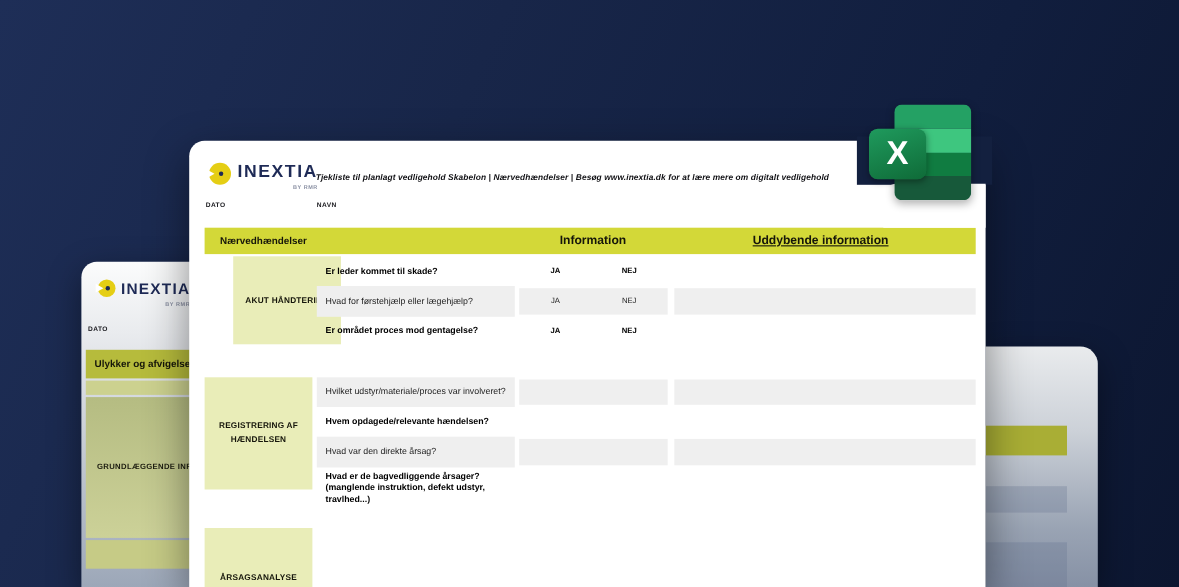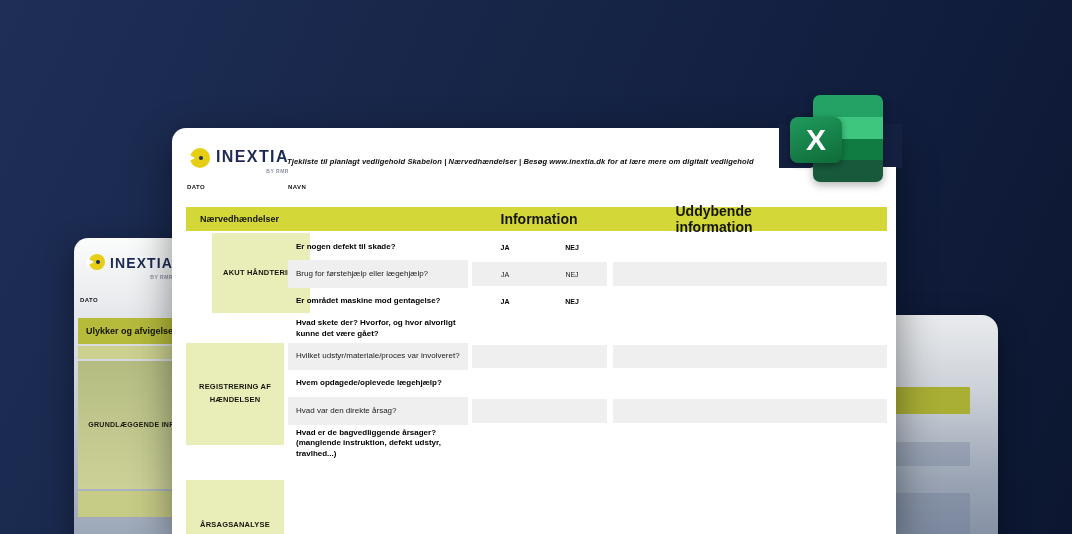--- a/index.html
+++ b/index.html
@@ -50,22 +50,22 @@
   #brand-main .brand-name{font-size:16px;letter-spacing:1.4px;}
   #card-subtitle{left:115px;top:29px;font-size:7.6px;font-weight:bold;font-style:italic;color:#0e0e12;
     white-space:nowrap;letter-spacing:.1px;}
   #dato-main{left:15px;top:56px;}
   #navn-main{left:116px;top:56px;}
 
   
   #table{left:14px;top:79px;width:701px;}
   #table-header{height:24px;background:#d3d838;position:relative;display:flex;align-items:center;}
   .th1{padding-left:14px;font-size:9px;font-weight:bold;color:#15150a;}
-  .th2,.th3{position:absolute;transform:translateX(-50%);font-size:14px;font-weight:bold;color:#15150a;}
-  .th2{left:353px;} .th3{left:560px;}
+  .th2,.th3{position:absolute;transform:translateX(-50%);font-size:11px;font-weight:bold;color:#15150a;}
+  .th2{left:353px;} .th3{left:560px;text-decoration:underline;}
   #table-body{position:relative;margin-top:2px;}
   .catcell{position:absolute;left:0;width:98px;background:#e9edb8;box-sizing:border-box;padding:0 6px;
     display:flex;align-items:center;justify-content:center;text-align:center;
     font-size:7.5px;font-weight:bold;color:#15150a;line-height:1.7;letter-spacing:.2px;}
   #cat-0{top:0;height:80px;margin-left:26px;}
   #cat-1{top:110px;height:102px;}
   #cat-2{top:247px;height:90px;}
   #table-rows{margin-left:102px;}
   .trow{position:relative;height:27.4px;display:flex;}
   .trow.tall{height:44px;}
@@ -133,62 +133,61 @@
       <span class="th1">Nærvedhændelser</span>
       <span class="th2">Information</span>
       <span class="th3">Uddybende information</span>
     </div>
     <div id="table-body">
       <div id="cat-0" class="catcell">AKUT HÅNDTERING</div>
       <div id="cat-1" class="catcell">REGISTRERING AF HÆNDELSEN</div>
       <div id="cat-2" class="catcell">ÅRSAGSANALYSE</div>
       <div id="table-rows">
           <div class="trow strong">
-            <div class="qcell">Er nogen defekt til skade?</div>
+            <div class="qcell">Er leder kommet til skade?</div>
             <div class="icell">
               <span class="yn ja">JA</span>
               <span class="yn nej">NEJ</span>
             </div>
             <div class="ucell"></div>
           </div>
           <div class="trow striped">
-            <div class="qcell">Brug for førstehjælp eller lægehjælp?</div>
+            <div class="qcell">Hvad for førstehjælp eller lægehjælp?</div>
             <div class="icell">
               <div class="fillbox"></div>
               <span class="yn ja">JA</span>
               <span class="yn nej">NEJ</span>
             </div>
             <div class="ucell">
               <div class="fillbox"></div>
             </div>
           </div>
           <div class="trow strong">
-            <div class="qcell">Er området maskine mod gentagelse?</div>
+            <div class="qcell">Er området proces mod gentagelse?</div>
             <div class="icell">
               <span class="yn ja">JA</span>
               <span class="yn nej">NEJ</span>
             </div>
             <div class="ucell"></div>
           </div>
           <div class="trow strong">
-            <div class="qcell">Hvad skete der? Hvorfor, og hvor alvorligt kunne det være gået?</div>
             <div class="icell"></div>
             <div class="ucell"></div>
           </div>
           <div class="trow striped">
             <div class="qcell">Hvilket udstyr/materiale/proces var involveret?</div>
             <div class="icell">
               <div class="fillbox"></div>
             </div>
             <div class="ucell">
               <div class="fillbox"></div>
             </div>
           </div>
           <div class="trow strong">
-            <div class="qcell">Hvem opdagede/oplevede lægehjælp?</div>
+            <div class="qcell">Hvem opdagede/relevante hændelsen?</div>
             <div class="icell"></div>
             <div class="ucell"></div>
           </div>
           <div class="trow striped">
             <div class="qcell">Hvad var den direkte årsag?</div>
             <div class="icell">
               <div class="fillbox"></div>
             </div>
             <div class="ucell">
               <div class="fillbox"></div>

